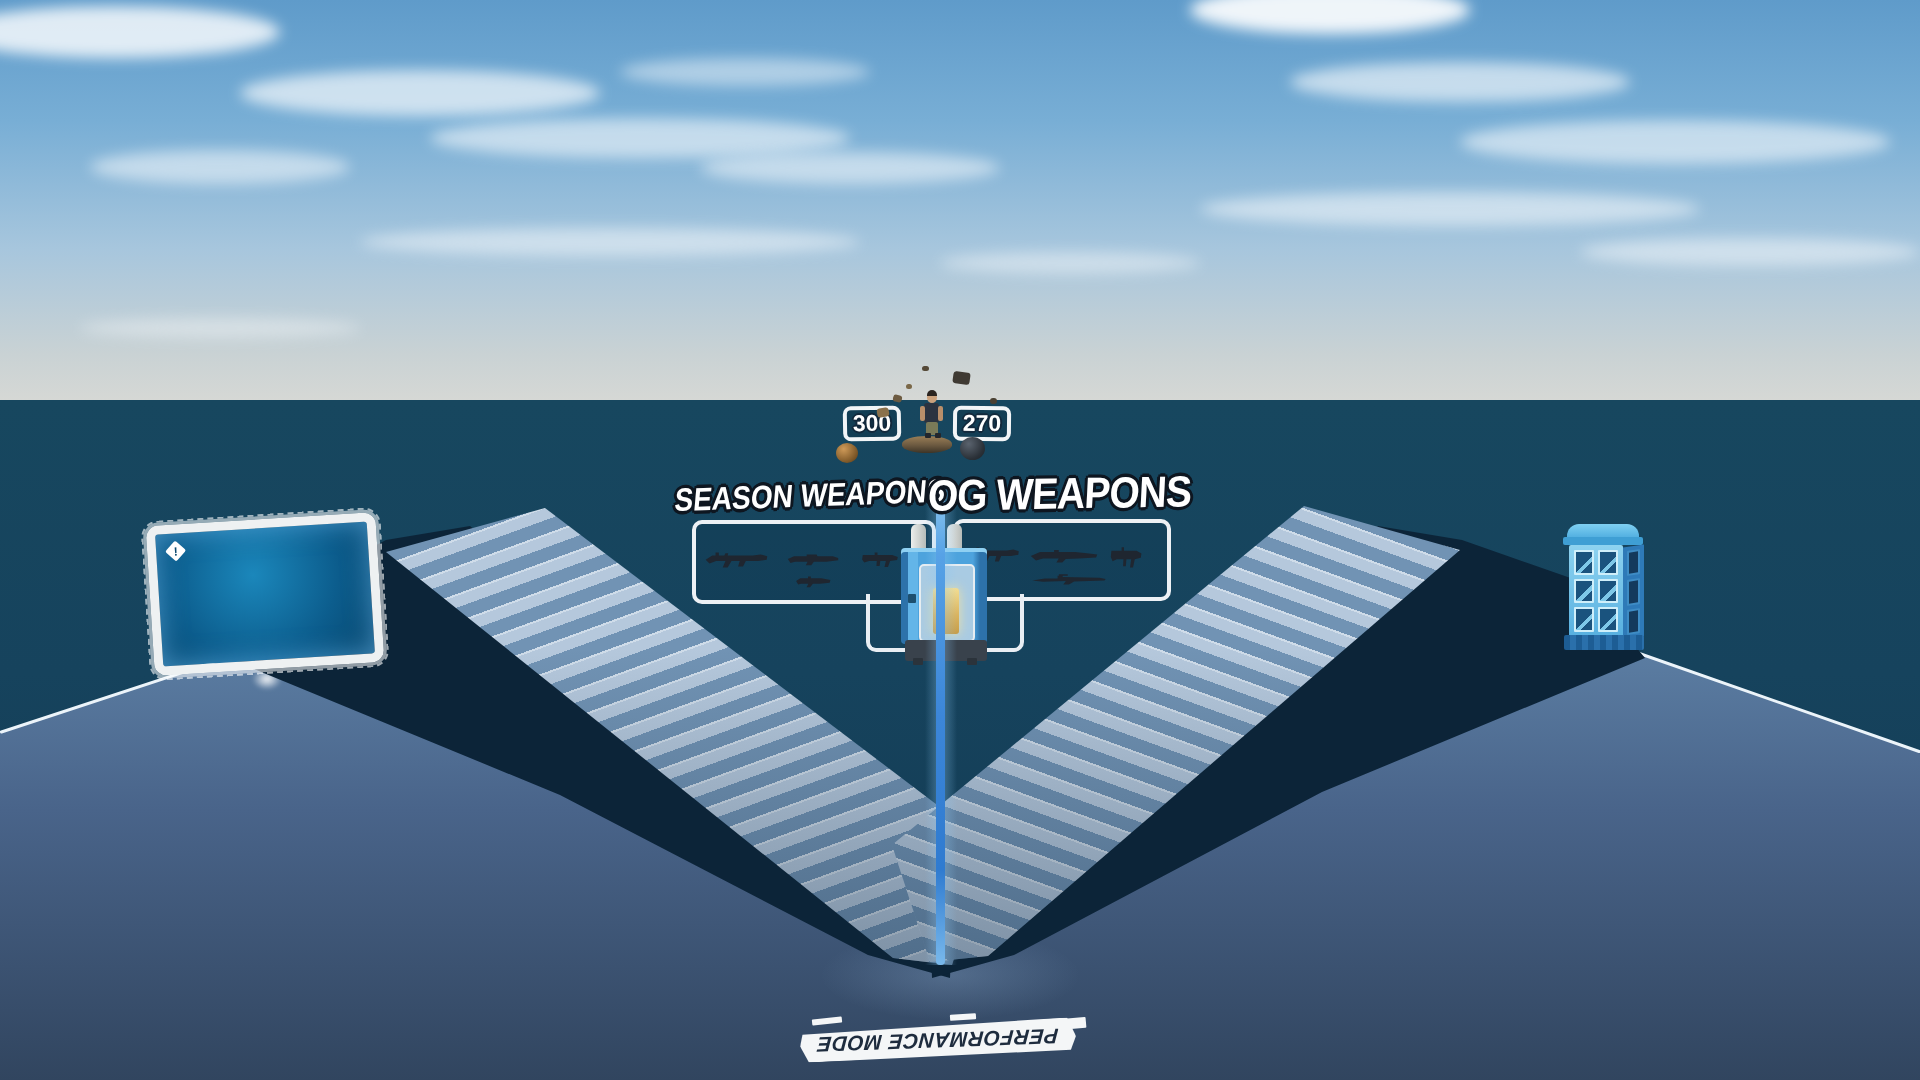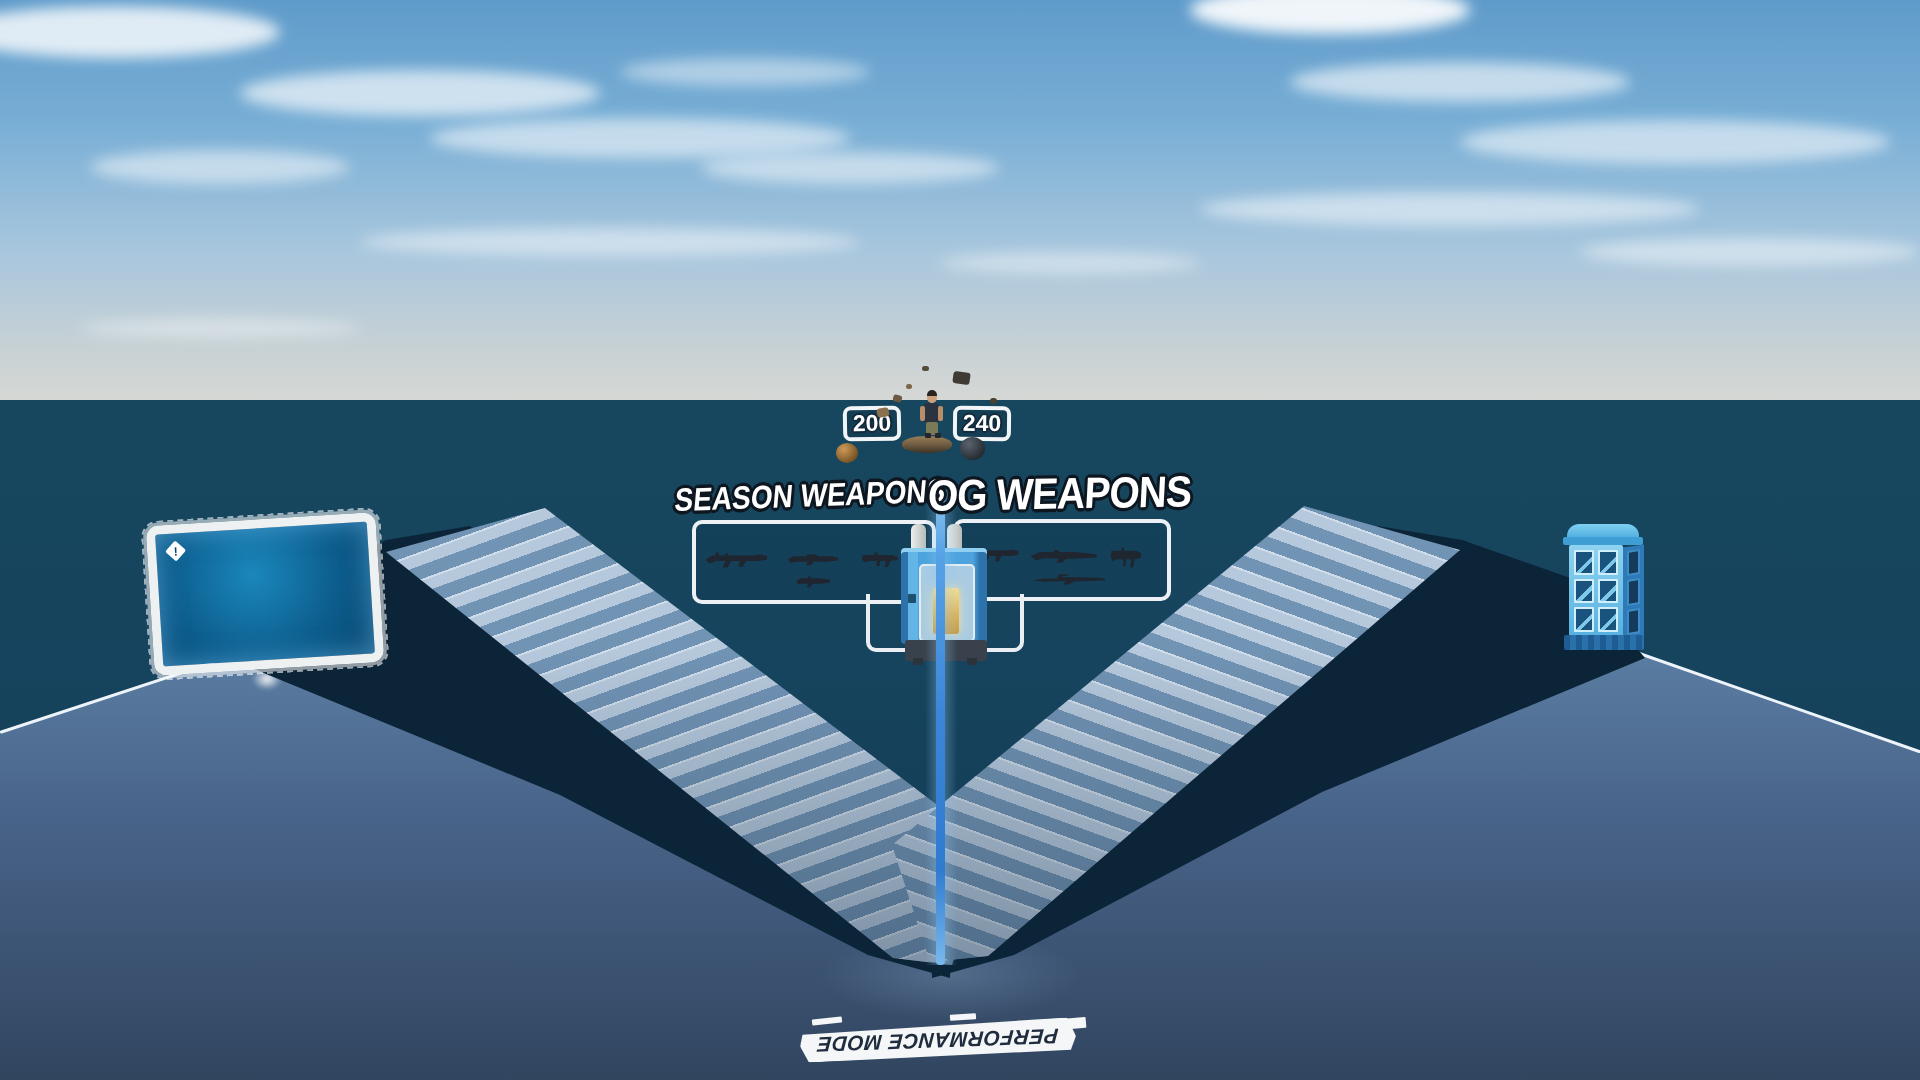--- a/index.html
+++ b/index.html
@@ -229,24 +229,24 @@
     <div class="machine-foot" style="left:967px;top:658px;"></div>
   </div>
 
   <div class="beam-halo"></div>
   <div class="beam-core"></div>
 
   <div class="fort-text sign-left">SEASON WEAPONS</div>
   <div class="fort-text sign-right">OG WEAPONS</div>
 
   <div class="plate" style="left:843px;top:406px;transform:rotate(-1deg);">
-    <span>200</span>
+    <span>300</span>
   </div>
   <div class="plate" style="left:953px;top:406px;transform:rotate(.6deg);">
-    <span>240</span>
+    <span>270</span>
   </div>
 
   <div>
     <div class="rock" style="left:893px;top:395px;width:9px;height:7px;background:#6d5b41;transform:rotate(14deg);"></div>
     <div class="rock" style="left:906px;top:384px;width:6px;height:5px;background:#7a6848;"></div>
     <div class="rock" style="left:877px;top:408px;width:12px;height:9px;background:#8a714c;transform:rotate(-10deg);"></div>
     <div class="rock" style="left:953px;top:372px;width:17px;height:12px;background:#3f3a33;transform:rotate(8deg);"></div>
     <div class="rock" style="left:922px;top:366px;width:7px;height:5px;background:#564a38;"></div>
     <div class="rock" style="left:990px;top:398px;width:7px;height:6px;background:#4a4032;"></div>
     <div class="orb" style="left:836px;top:443px;width:22px;height:20px;background:radial-gradient(circle at 35% 30%,#cf9a58,#7a5526 70%,#4e3517);"></div>

